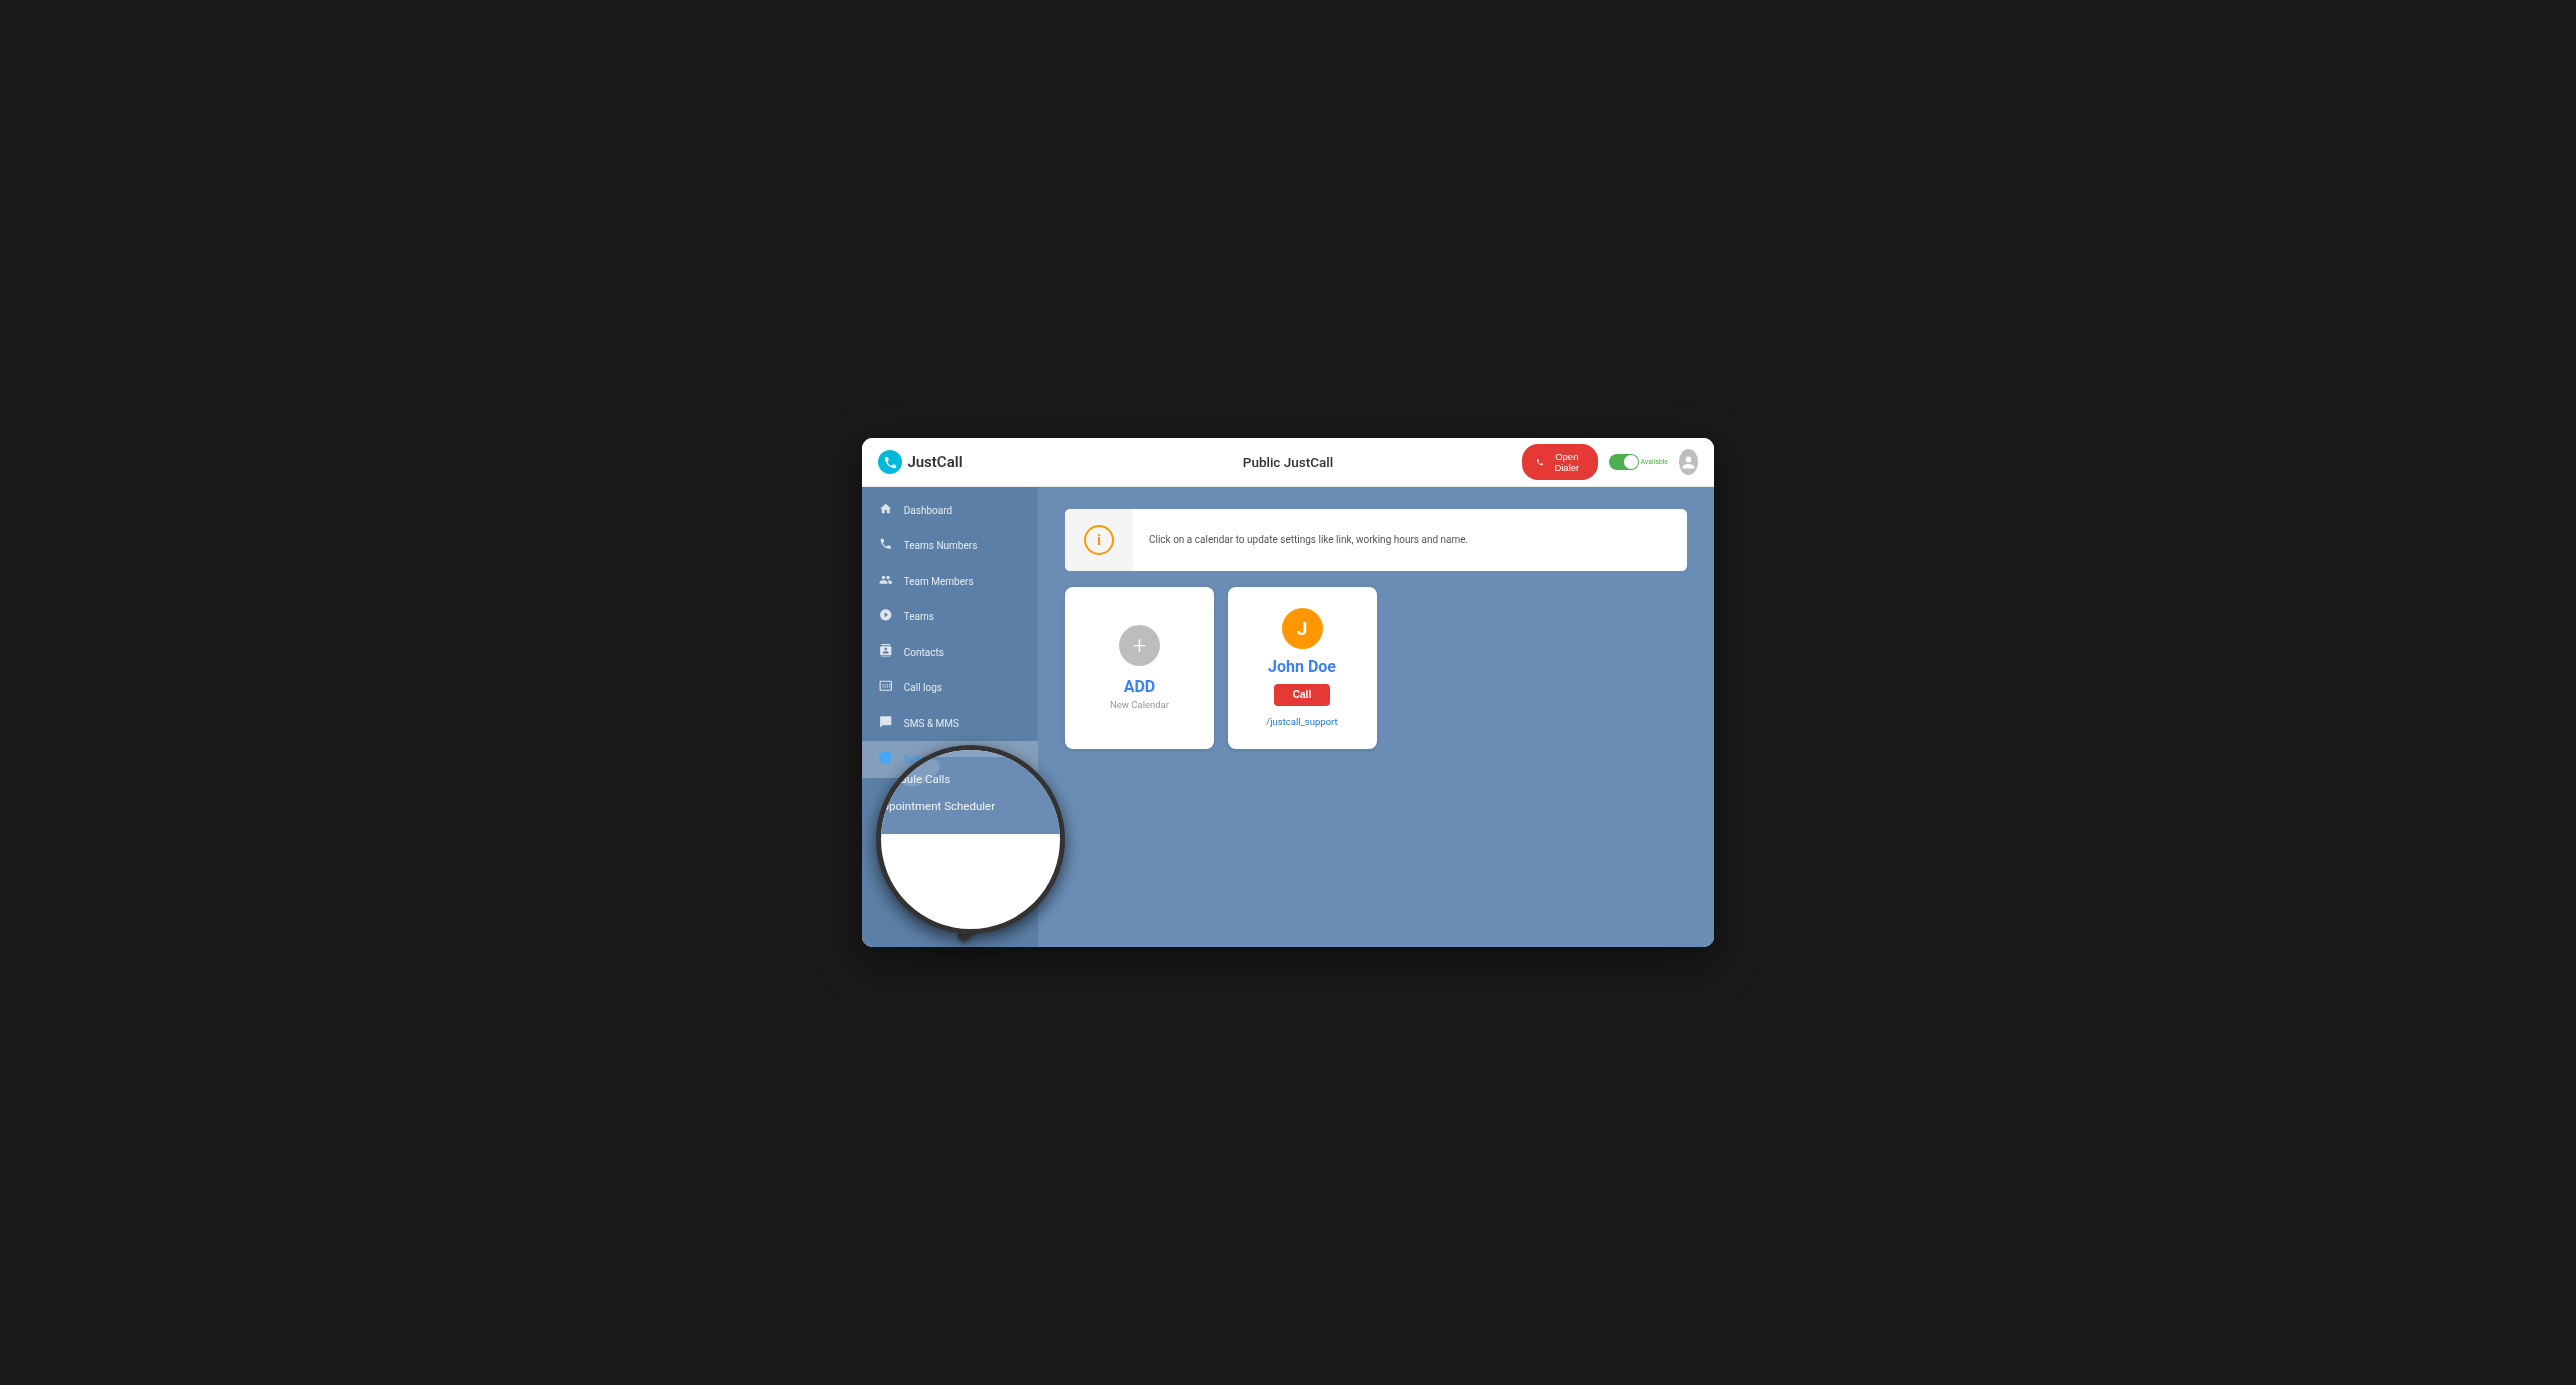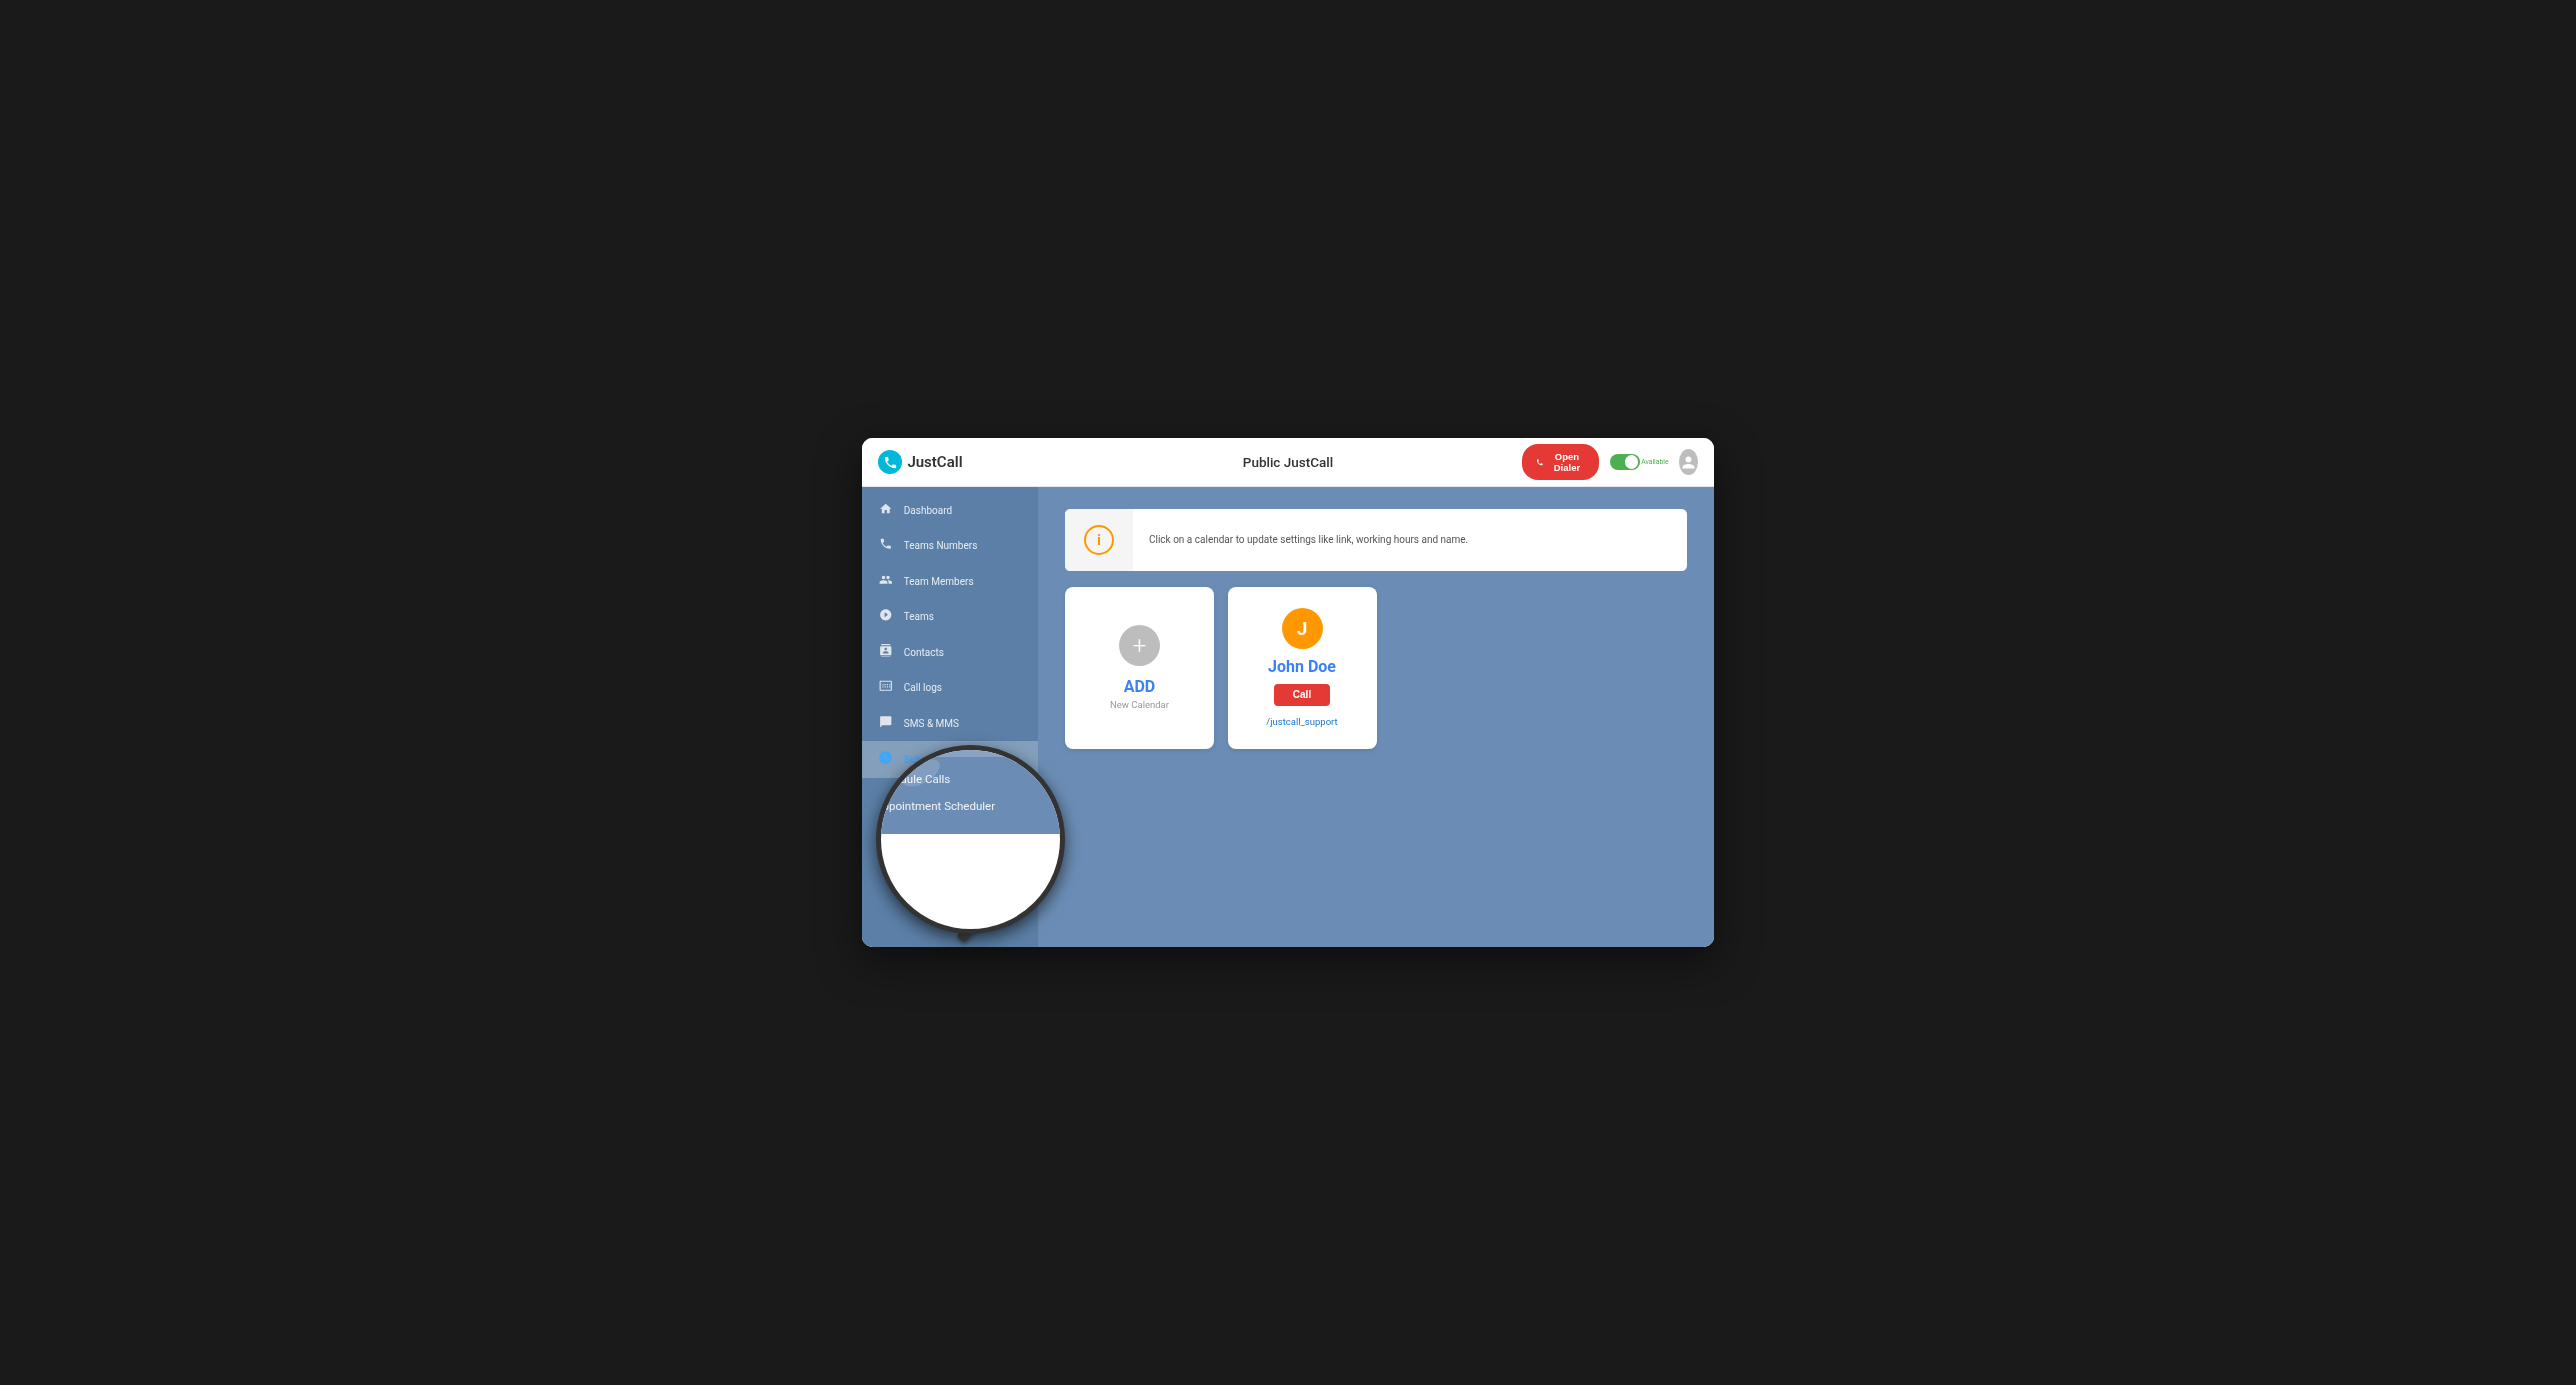--- a/index.html
+++ b/index.html
@@ -63,21 +63,21 @@
       width: 176px;
       justify-content: flex-end;
     }
     .open-dialer-btn {
       background: #e53935;
       color: white;
       border: none;
       border-radius: 16px;
       padding: 6.8px 13.5px;
       font-size: 9.5px;
-      font-weight: 700;
+      font-weight: 400;
       cursor: pointer;
       display: flex;
       align-items: center;
       gap: 5.4px;
     }
     .toggle-area {
       display: flex;
       flex-direction: row;
       align-items: center;
       gap: 1.4px;

